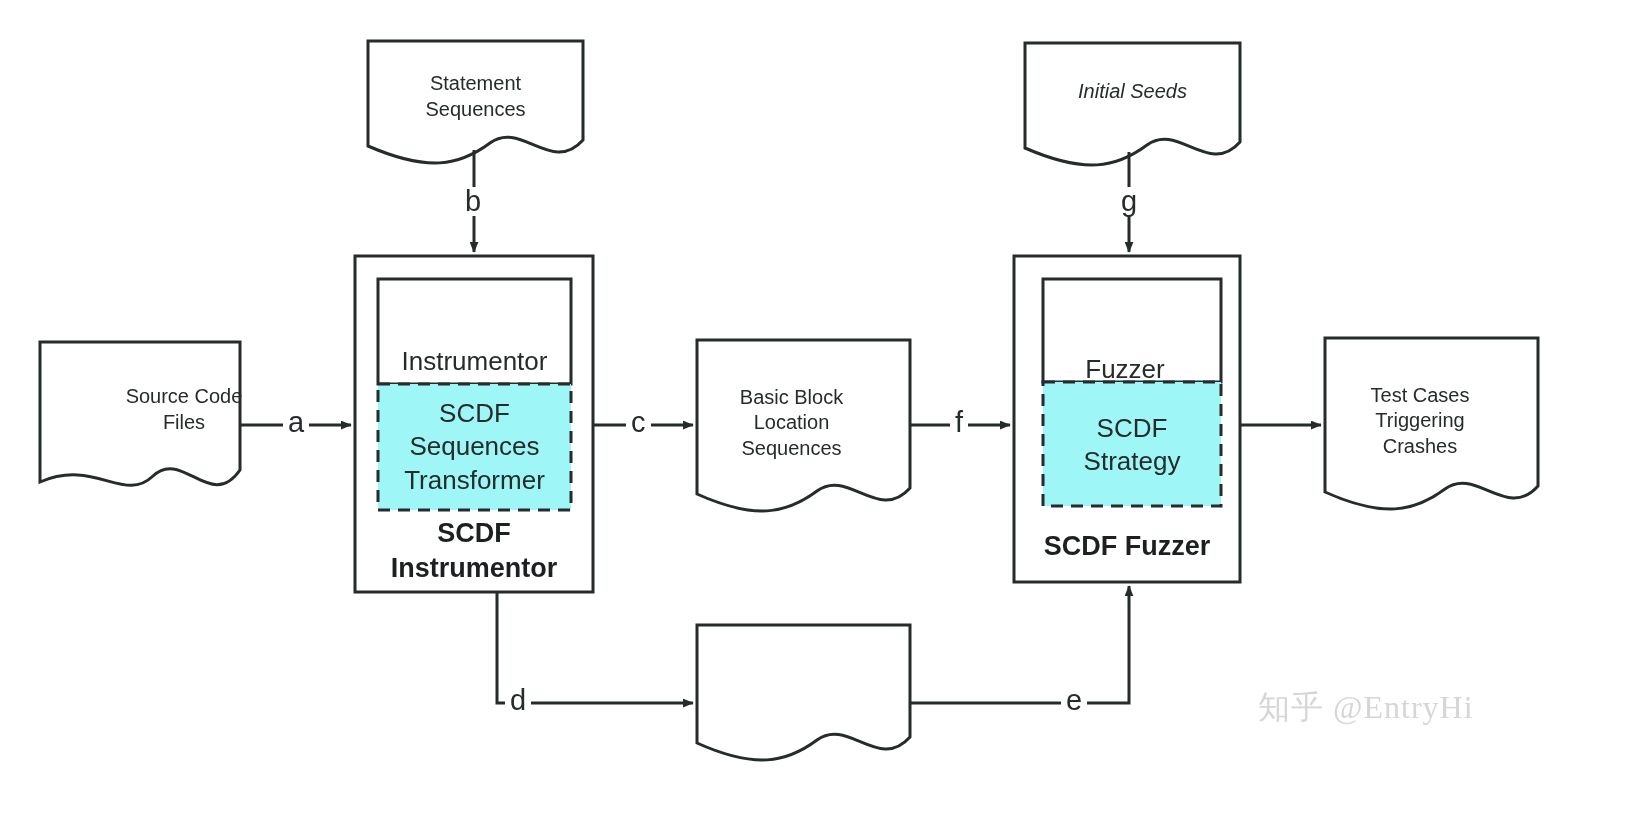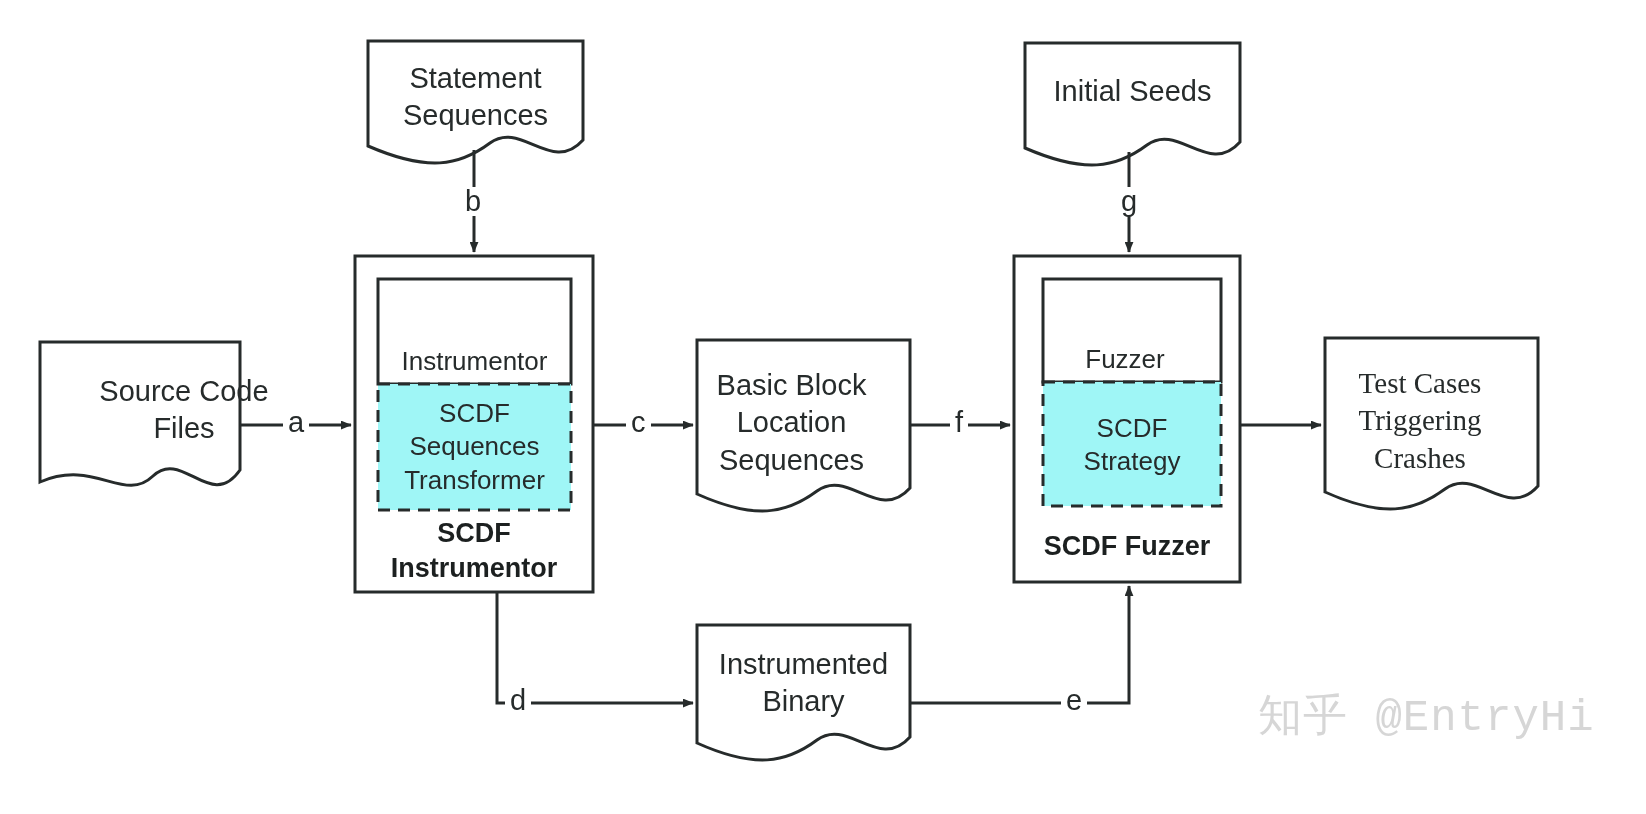--- a/index.html
+++ b/index.html
@@ -31,42 +31,42 @@
     align-items: center;
     justify-content: center;
     text-align: center;
     color: #262b2b;
     font-family: "Liberation Sans", sans-serif;
     font-size: 27px;
     line-height: 1.28;
     pointer-events: none;
     white-space: pre-line;
   }
-  .doc-label { font-size: 29px; }
+  .doc-label { font-size: 20px; }
   .sub-label { font-size: 26px; }
   .group-title {
     font-weight: bold;
     font-size: 27px;
     color: #1c2020;
   }
   .edge-label {
     position: absolute;
     color: #262b2b;
     font-family: "Liberation Sans", sans-serif;
     font-size: 29px;
     line-height: 1;
     text-align: center;
     background: #ffffff;
     padding: 0 5px;
   }
   .watermark {
     position: absolute;
     color: #d6d6d6;
-    font-family: Liberation Mono, monospace;
-    font-size: 44px;
+    font-family: Liberation Serif, serif;
+    font-size: 32px;
     letter-spacing: 1px;
     white-space: nowrap;
   }
 </style>
 </head>
 <body>
 
 <div id="stage">
 
   <svg id="diagram-svg" viewBox="0 0 1646 814">
@@ -130,43 +130,41 @@
 
     </g>
   </svg>
 
   <div class="node-label doc-label" style="left:40px; top:355px; width:200px; height:110px;margin-left:44px;">Source Code
 Files</div>
 
   <div class="node-label doc-label" style="left:368px; top:52px; width:215px; height:90px;">Statement
 Sequences</div>
 
-  <div class="node-label doc-label" style="left:1025px; top:58px; width:215px; height:68px;">Initial Seeds</div>
+  <div class="node-label doc-label" style="left:1025px; top:58px; width:215px; height:68px;font-style:italic;">Initial Seeds</div>
 
   <div class="node-label doc-label" style="left:697px; top:358px; width:189px; height:130px;">Basic Block
 Location
 Sequences</div>
 
-  <div class="node-label doc-label" style="left:697px; top:638px; width:213px; height:90px;">Instrumented
-Binary</div>
 
-  <div class="node-label doc-label" style="left:1325px; top:356px; width:190px; height:130px;font-family:Liberation Serif, serif;">Test Cases
+  <div class="node-label doc-label" style="left:1325px; top:356px; width:190px; height:130px;">Test Cases
 Triggering
 Crashes</div>
 
   <div class="node-label sub-label" style="left:378px; top:310px; width:193px; height:68px; justify-content:flex-end;">Instrumentor</div>
 
   <div class="node-label sub-label" style="left:378px; top:388px; width:193px; height:118px;">SCDF
 Sequences
 Transformer</div>
 
   <div class="node-label group-title" style="left:355px; top:515px; width:238px; height:72px;">SCDF
 Instrumentor</div>
 
-  <div class="node-label sub-label" style="left:1043px; top:310px; width:164px; height:66px; justify-content:flex-end;">Fuzzer</div>
+  <div class="node-label sub-label" style="left:1043px; top:320px; width:164px; height:66px; justify-content:flex-end;">Fuzzer</div>
 
   <div class="node-label sub-label" style="left:1043px; top:388px; width:178px; height:114px;">SCDF
 Strategy</div>
 
   <div class="node-label group-title" style="left:1014px; top:525px; width:226px; height:42px;">SCDF Fuzzer</div>
 
   <div class="edge-label" style="left:283px; top:408px;">a</div>
 
   <div class="edge-label" style="left:460px; top:187px;">b</div>
 

